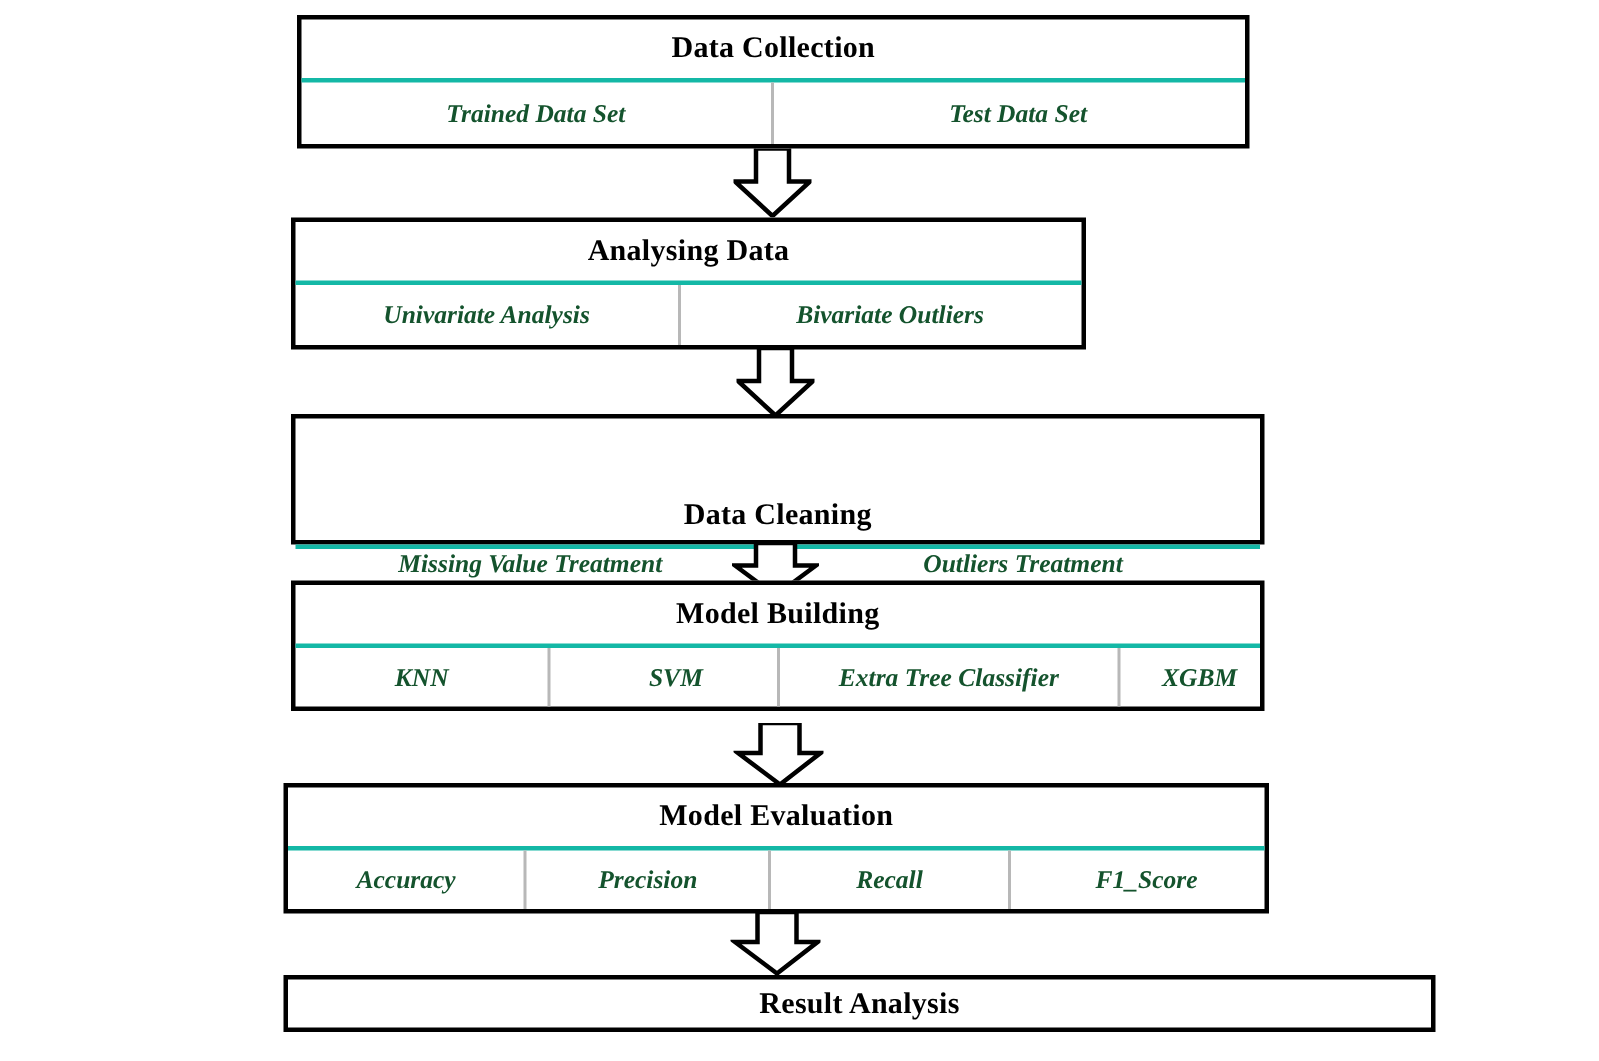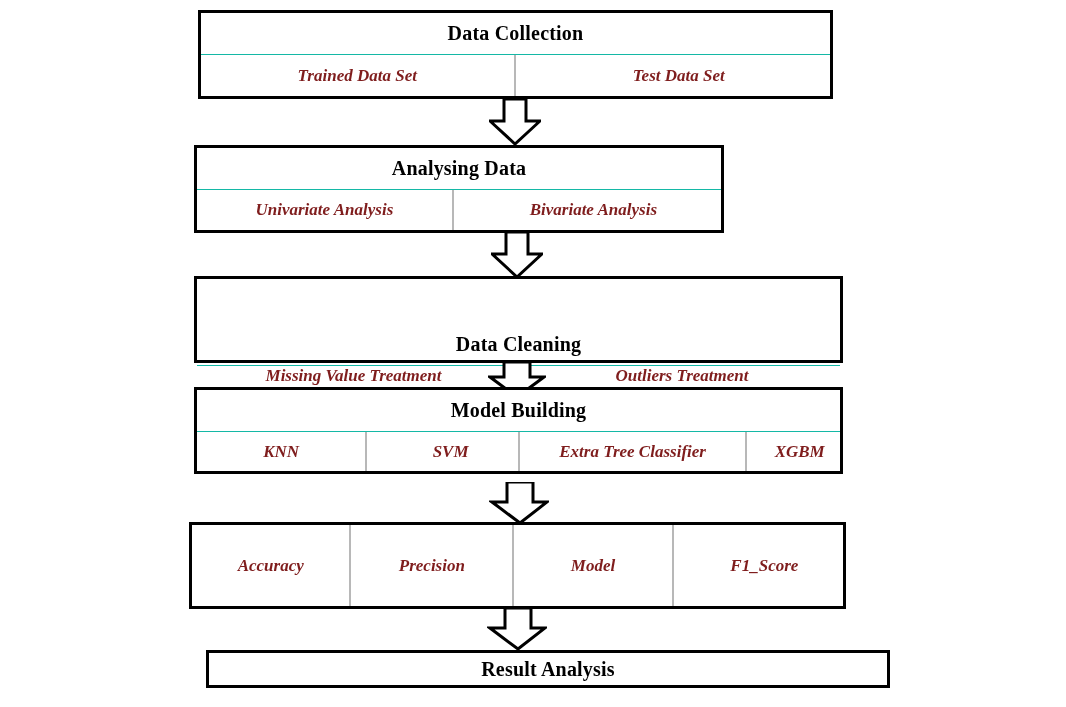--- a/index.html
+++ b/index.html
@@ -37,37 +37,37 @@
     box-sizing: border-box;
     flex: 0 0 auto;
     display: flex;
     align-items: center;
     justify-content: center;
     color: #000000;
     font-weight: bold;
     font-size: 20px;
     letter-spacing: 0.2px;
     font-family: "Liberation Serif", "DejaVu Serif", serif;
-    border-bottom: 1px solid #14b8a6;
+    border-bottom: 3px solid #14b8a6;
     white-space: nowrap;
   }
 
   .stage-subrow {
     flex: 1 1 auto;
     display: flex;
     flex-direction: row;
     align-items: stretch;
   }
 
   .substage {
     box-sizing: border-box;
     display: flex;
     align-items: center;
     justify-content: center;
-    color: #7f1d1d;
+    color: #14532d;
     font-weight: bold;
     font-style: italic;
     font-size: 17px;
     font-family: "Liberation Serif", "DejaVu Serif", serif;
     border-right: 2px solid #b8b8b8;
     white-space: nowrap;
     overflow: hidden;
     text-align: center;
   }
   .substage:last-child { border-right: none; padding-left: 12px; }
@@ -99,21 +99,21 @@
   <div class="arrow" style="left:489px; top:99px; width:52px; height:46px;">
     <svg width="52" height="46" viewBox="0 0 52 46">
       <polygon points="15,0 37,0 37,22 51,22 26,45 1,22 15,22" fill="#ffffff" stroke="#000000" stroke-width="3" stroke-linejoin="miter"></polygon>
     </svg>
   </div>
 
   <div class="stage" style="left:194px; top:145px; width:530px; height:88px;">
     <div class="stage-title" style="height:42px;">Analysing Data</div>
     <div class="stage-subrow">
       <div class="substage" style="width:49%;">Univariate Analysis</div>
-      <div class="substage" style="width:51%;">Bivariate Analysis</div>
+      <div class="substage" style="width:51%;">Bivariate Outliers</div>
     </div>
   </div>
 
   <div class="arrow" style="left:491px; top:232px; width:52px; height:46px;">
     <svg width="52" height="46" viewBox="0 0 52 46">
       <polygon points="15,0 37,0 37,22 51,22 26,45 1,22 15,22" fill="#ffffff" stroke="#000000" stroke-width="3" stroke-linejoin="miter"></polygon>
     </svg>
   </div>
 
   <div class="stage" style="left:194px; top:276px; width:649px; height:87px;">
@@ -140,31 +140,32 @@
     </div>
   </div>
 
   <div class="arrow" style="left:489px; top:482px; width:60px; height:42px;">
     <svg width="60" height="42" viewBox="0 0 60 42">
       <polygon points="18,0 44,0 44,20 58,20 31,41 3,20 18,20" fill="#ffffff" stroke="#000000" stroke-width="3" stroke-linejoin="miter"></polygon>
     </svg>
   </div>
 
   <div class="stage" style="left:189px; top:522px; width:657px; height:87px;">
+    <div class="stage-title" style="height:42px;">Model Evaluation</div>
     <div class="stage-subrow">
       <div class="substage" style="width:24.5%;">Accuracy</div>
       <div class="substage" style="width:25%;">Precision</div>
-      <div class="substage" style="width:24.5%;">Model</div>
+      <div class="substage" style="width:24.5%;">Recall</div>
       <div class="substage" style="width:26%;">F1_Score</div>
     </div>
   </div>
 
   <div class="arrow" style="left:487px; top:608px; width:60px; height:42px;">
     <svg width="60" height="42" viewBox="0 0 60 42">
       <polygon points="18,0 44,0 44,20 58,20 31,41 3,20 18,20" fill="#ffffff" stroke="#000000" stroke-width="3" stroke-linejoin="miter"></polygon>
     </svg>
   </div>
 
-  <div class="stage single" style="left:189px; top:650px; width:684px; height:38px;margin-left:17px;">
+  <div class="stage single" style="left:189px; top:650px; width:768px; height:38px;">
     <div class="stage-title">Result Analysis</div>
   </div>
 
 </div>
 
 </body></html>

